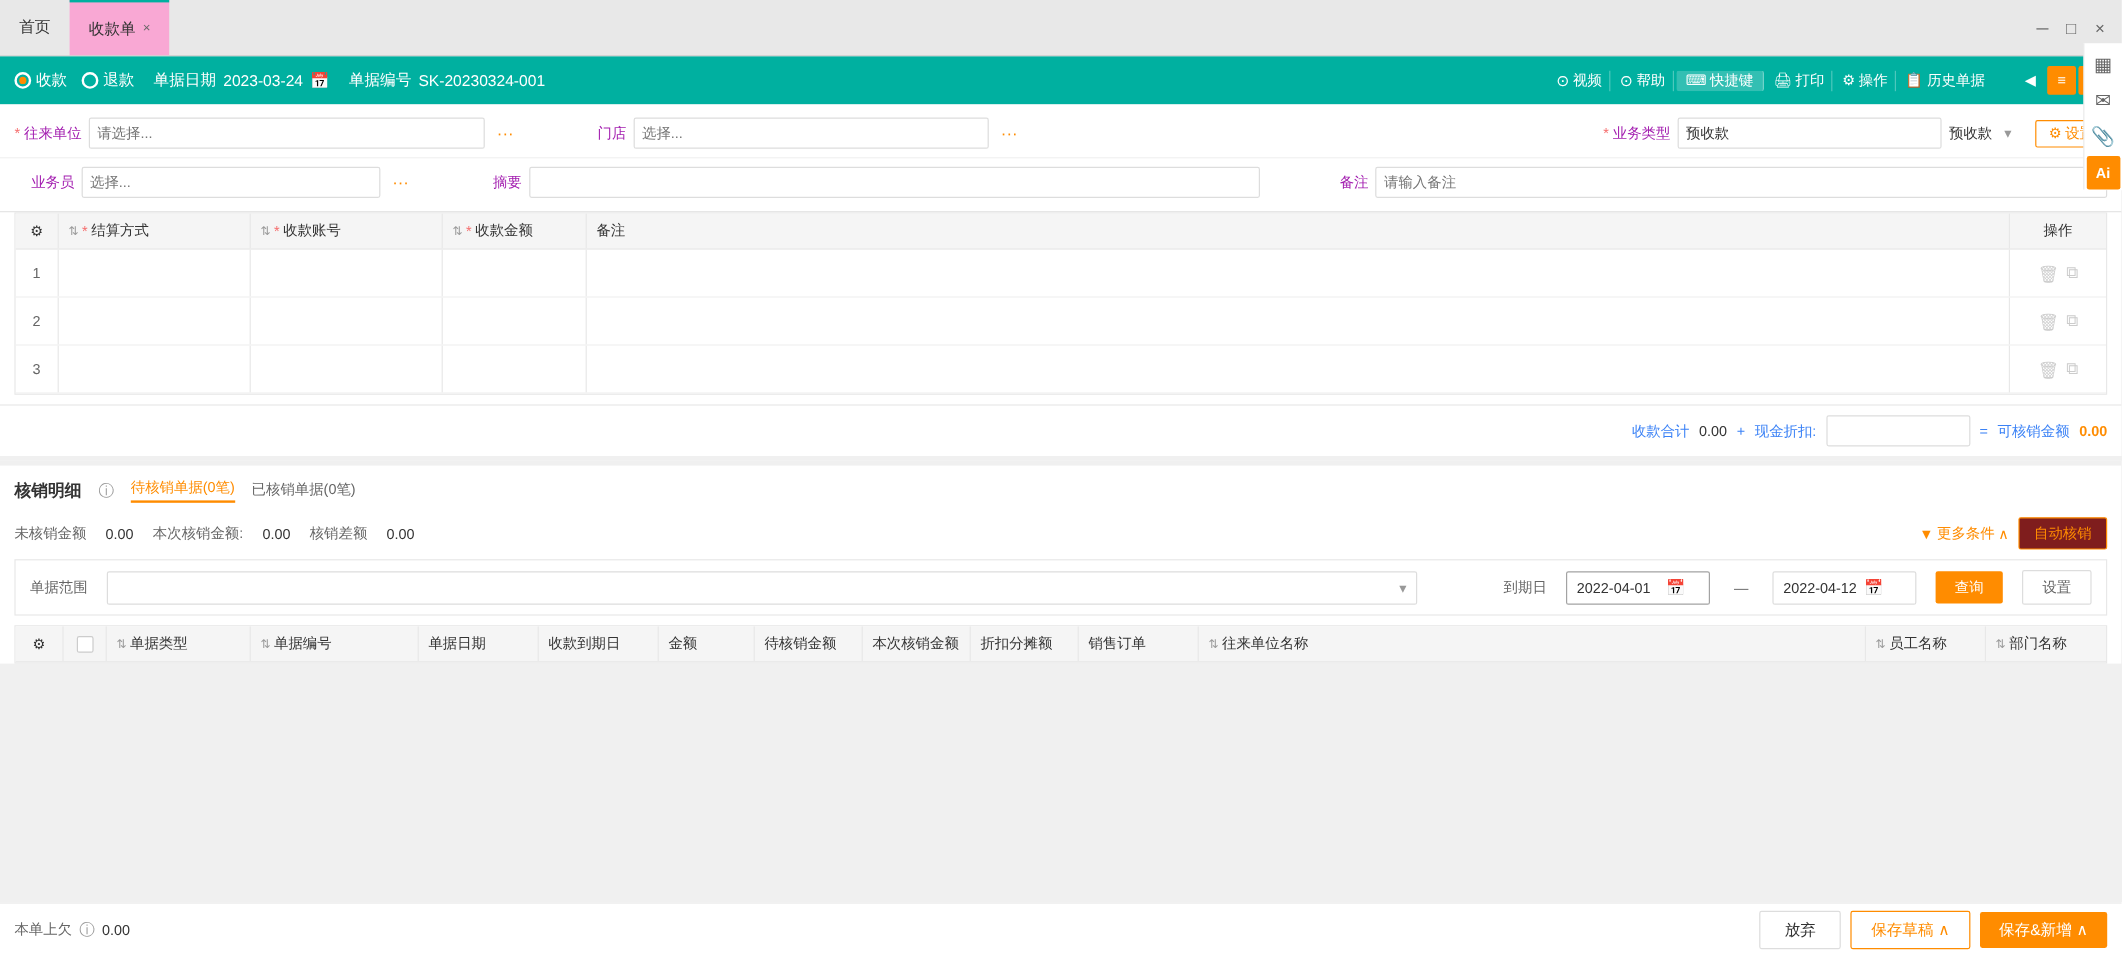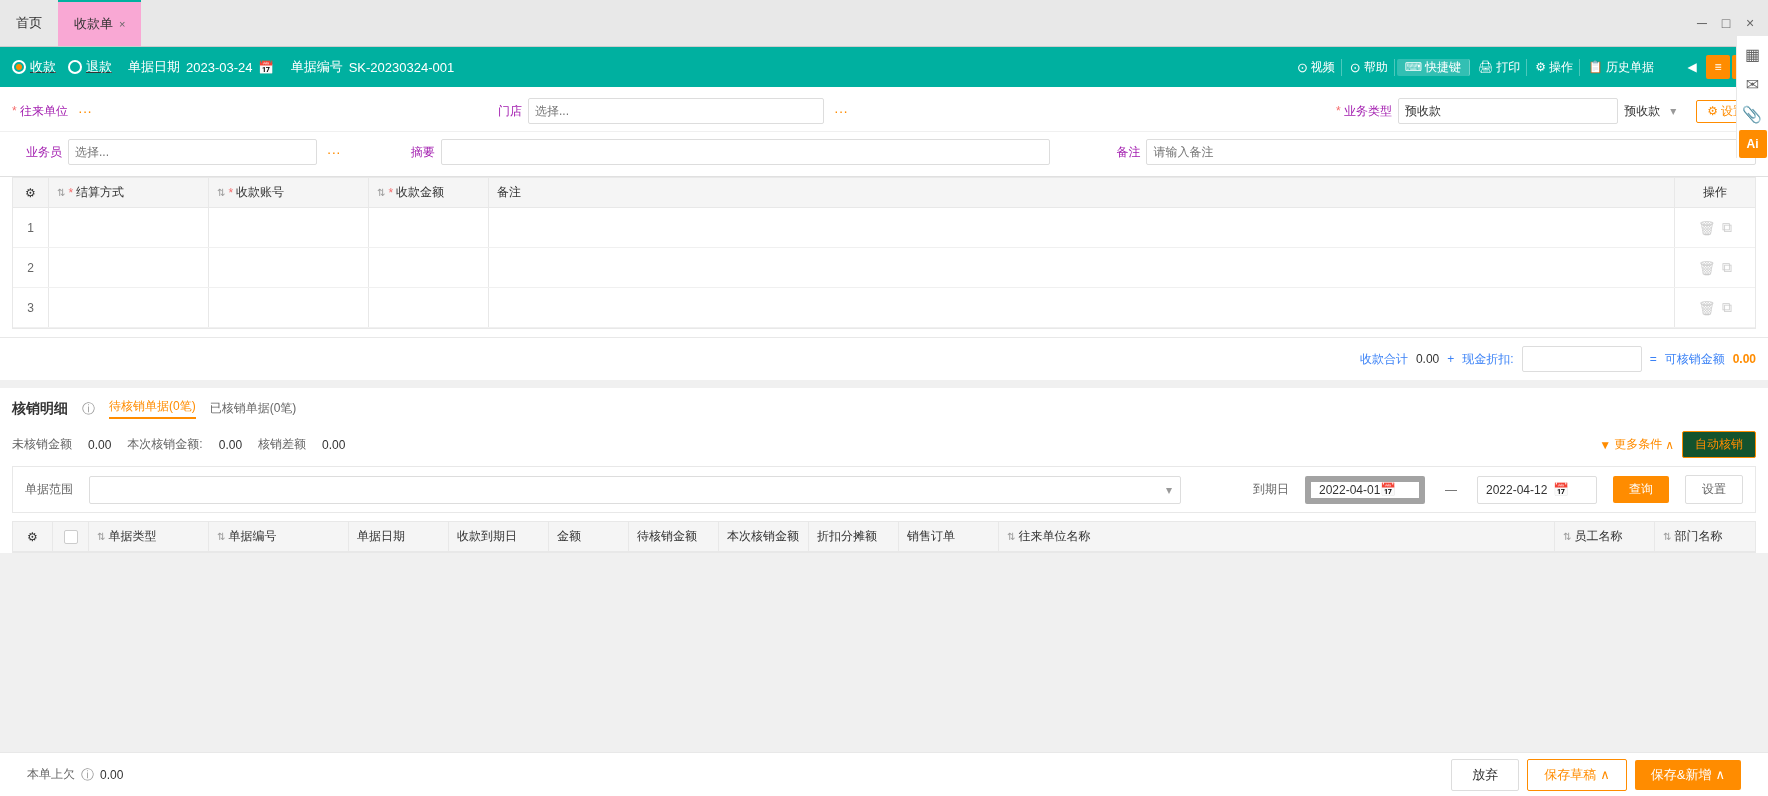--- a/index.html
+++ b/index.html
@@ -20,21 +20,21 @@
     }
     .tab-close { font-size: 11px; color: #666; cursor: pointer; }
     .tab-bar-spacer { flex: 1; }
     .tab-bar-actions { display: flex; align-items: center; gap: 4px; padding-right: 8px; }
     .tab-bar-btn { width: 20px; height: 20px; display: flex; align-items: center; justify-content: center; cursor: pointer; color: #666; font-size: 14px; }
 
     
     .header {
       background: #00b0a0; height: 40px; display: flex; align-items: center; padding: 0 12px; gap: 16px;
     }
-    .radio-group { display: flex; align-items: center; gap: 12px; text-decoration: underline; }
+    .radio-group { display: flex; align-items: center; gap: 12px; }
     .radio-item { display: flex; align-items: center; gap: 4px; color: #fff; cursor: pointer; font-size: 13px; }
     .radio-dot { width: 14px; height: 14px; border-radius: 50%; border: 2px solid #fff; display: flex; align-items: center; justify-content: center; }
     .radio-dot.active::after { content: ''; width: 6px; height: 6px; background: #ff8c00; border-radius: 50%; }
     .header-field { display: flex; align-items: center; gap: 6px; color: #fff; font-size: 13px; }
     .header-spacer { flex: 1; }
     .header-actions { display: flex; align-items: center; gap: 2px; }
     .header-action-item { display: flex; align-items: center; gap: 3px; color: #fff; padding: 0 6px; cursor: pointer; font-size: 12px; border-right: 1px solid rgba(255,255,255,0.3); }
     .header-action-item:last-child { border-right: none; }
     .header-view-btns { display: flex; align-items: center; gap: 2px; margin-left: 4px; }
     .view-btn { width: 24px; height: 24px; display: flex; align-items: center; justify-content: center; color: #fff; cursor: pointer; font-size: 12px; }
@@ -84,21 +84,21 @@
     
     .verify-section { background: #fff; margin-top: 4px; border-top: 4px solid #f0f0f0; padding: 10px 12px 0; }
     .verify-header { display: flex; align-items: center; gap: 14px; margin-bottom: 8px; }
     .verify-title { font-size: 14px; font-weight: bold; color: #333; }
     .verify-tab { color: #ff8c00; cursor: pointer; font-size: 12px; }
     .verify-tab.active { border-bottom: 2px solid #ff8c00; padding-bottom: 2px; }
     .verify-stats { display: flex; align-items: center; gap: 16px; padding: 4px 0 8px; font-size: 12px; color: #666; }
     .verify-stats-actions { display: flex; align-items: center; gap: 8px; margin-left: auto; }
     .more-conditions { color: #ff8c00; cursor: pointer; font-size: 12px; display: flex; align-items: center; gap: 3px; }
     .auto-cancel-btn {
-      background: #14532d; border: 1px solid #ff8c00; color: #ff8c00;
+      background: #7f1d1d; border: 1px solid #ff8c00; color: #ff8c00;
       padding: 4px 12px; border-radius: 2px; cursor: pointer; font-size: 12px; text-align: right;
     }
     .filter-label { color: #666; font-size: 12px; white-space: nowrap; }
     .filter-select { height: 28px; border: 1px solid #ddd; border-radius: 2px; padding: 0 6px; font-size: 12px; flex: 1; display: flex; align-items: center; justify-content: space-between; background: #fff; cursor: pointer; }
     .filter-date { height: 28px; border: 1px solid #ddd; border-radius: 2px; padding: 0 6px; font-size: 12px; display: flex; align-items: center; gap: 4px; background: #fff; cursor: pointer; }
     .filter-date-icon { color: #999; font-size: 13px; }
     .filter-dash { color: #666; }
     .query-btn {
       background: #ff8c00; color: #fff; border: none; padding: 5px 16px;
       border-radius: 2px; cursor: pointer; font-size: 12px;
@@ -125,21 +125,21 @@
     .sth-discount { width: 90px; }
     .sth-order { width: 100px; }
     .sth-partner { flex: 1; min-width: 120px; }
     .sth-employee { width: 100px; }
     .sth-dept { width: 100px; }
 
     
     .bottom-bar {
       position: fixed; bottom: 0; left: 0; right: 0; height: 44px;
       background: #fff; border-top: 1px solid #e8e8e8;
-      display: flex; align-items: center; padding: 0 27px; justify-content: space-between;
+      display: flex; align-items: center; padding: 0 12px; justify-content: space-between;
     }
     .bottom-left { display: flex; align-items: center; gap: 6px; font-size: 12px; color: #666; }
     .bottom-right { display: flex; align-items: center; gap: 8px; }
     .btn-abandon { background: #fff; border: 1px solid #ddd; color: #333; padding: 6px 20px; border-radius: 2px; cursor: pointer; font-size: 13px; }
     .btn-draft { background: #fff; border: 1px solid #ff8c00; color: #ff8c00; padding: 6px 16px; border-radius: 2px; cursor: pointer; font-size: 13px; display: flex; align-items: center; gap: 4px; }
     .btn-save-new { background: #ff8c00; border: none; color: #fff; padding: 6px 16px; border-radius: 2px; cursor: pointer; font-size: 13px; display: flex; align-items: center; gap: 4px; }
 
     
     .right-sidebar {
       position: fixed; right: 0; top: 36px; width: 32px;
@@ -228,20 +228,21 @@
     <div class="view-btn">◀</div>
     <div class="view-btn active">≡</div>
     <div class="view-btn active" style="background:#ff8c00; border-radius:2px;">⊞</div>
   </div>
 </div>
 
 <div style="background:#fff; padding: 8px 12px 4px; border-bottom: 1px solid #f0f0f0;">
   <div class="form-row">
     <div class="form-field" style="max-width:420px;">
       <span class="form-label required">往来单位</span>
+      <input class="form-input" type="text" placeholder="请选择..." style="">
       <span class="form-more">···</span>
     </div>
     <div style="width:40px;"></div>
     <div class="form-field" style="max-width:380px;">
       <span class="form-label">门店</span>
       <input class="form-input" type="text" placeholder="选择..." style="">
       <span class="form-more">···</span>
     </div>
     <div style="width:40px;"></div>
     <div class="form-field" style="max-width:420px; margin-left:auto;">
@@ -388,21 +389,21 @@
   </div>
 
   <div class="filter-row-wrapper">
     <span class="filter-label">单据范围</span>
     <div class="filter-select" style="width:320px; height:28px; border:1px solid #ddd; border-radius:2px; padding:0 8px; display:flex; align-items:center; justify-content:space-between; cursor:pointer;">
       <span></span>
       <span style="color:#999;">▾</span>
     </div>
     <div style="width:40px;"></div>
     <span class="filter-label">到期日</span>
-    <div class="filter-date" style="width:120px; height:28px; border:6px solid #a3a3a3; border-radius:2px; padding:0 8px; display:flex; align-items:center; gap:0;">
+    <div class="filter-date" style="width:120px; height:28px; border:1px solid #a3a3a3; border-radius:2px; padding:0 8px; display:flex; align-items:center; gap:13px;">
       <span>2022-04-01</span>
       <span class="filter-date-icon">📅</span>
     </div>
     <span class="filter-dash" style="margin:0 4px;">—</span>
     <div class="filter-date" style="width:120px; height:28px; border:1px solid #ddd; border-radius:2px; padding:0 8px; display:flex; align-items:center; gap:6px;">
       <span>2022-04-12</span>
       <span class="filter-date-icon">📅</span>
     </div>
     <div class="filter-right">
       <button class="query-btn">查询</button>

